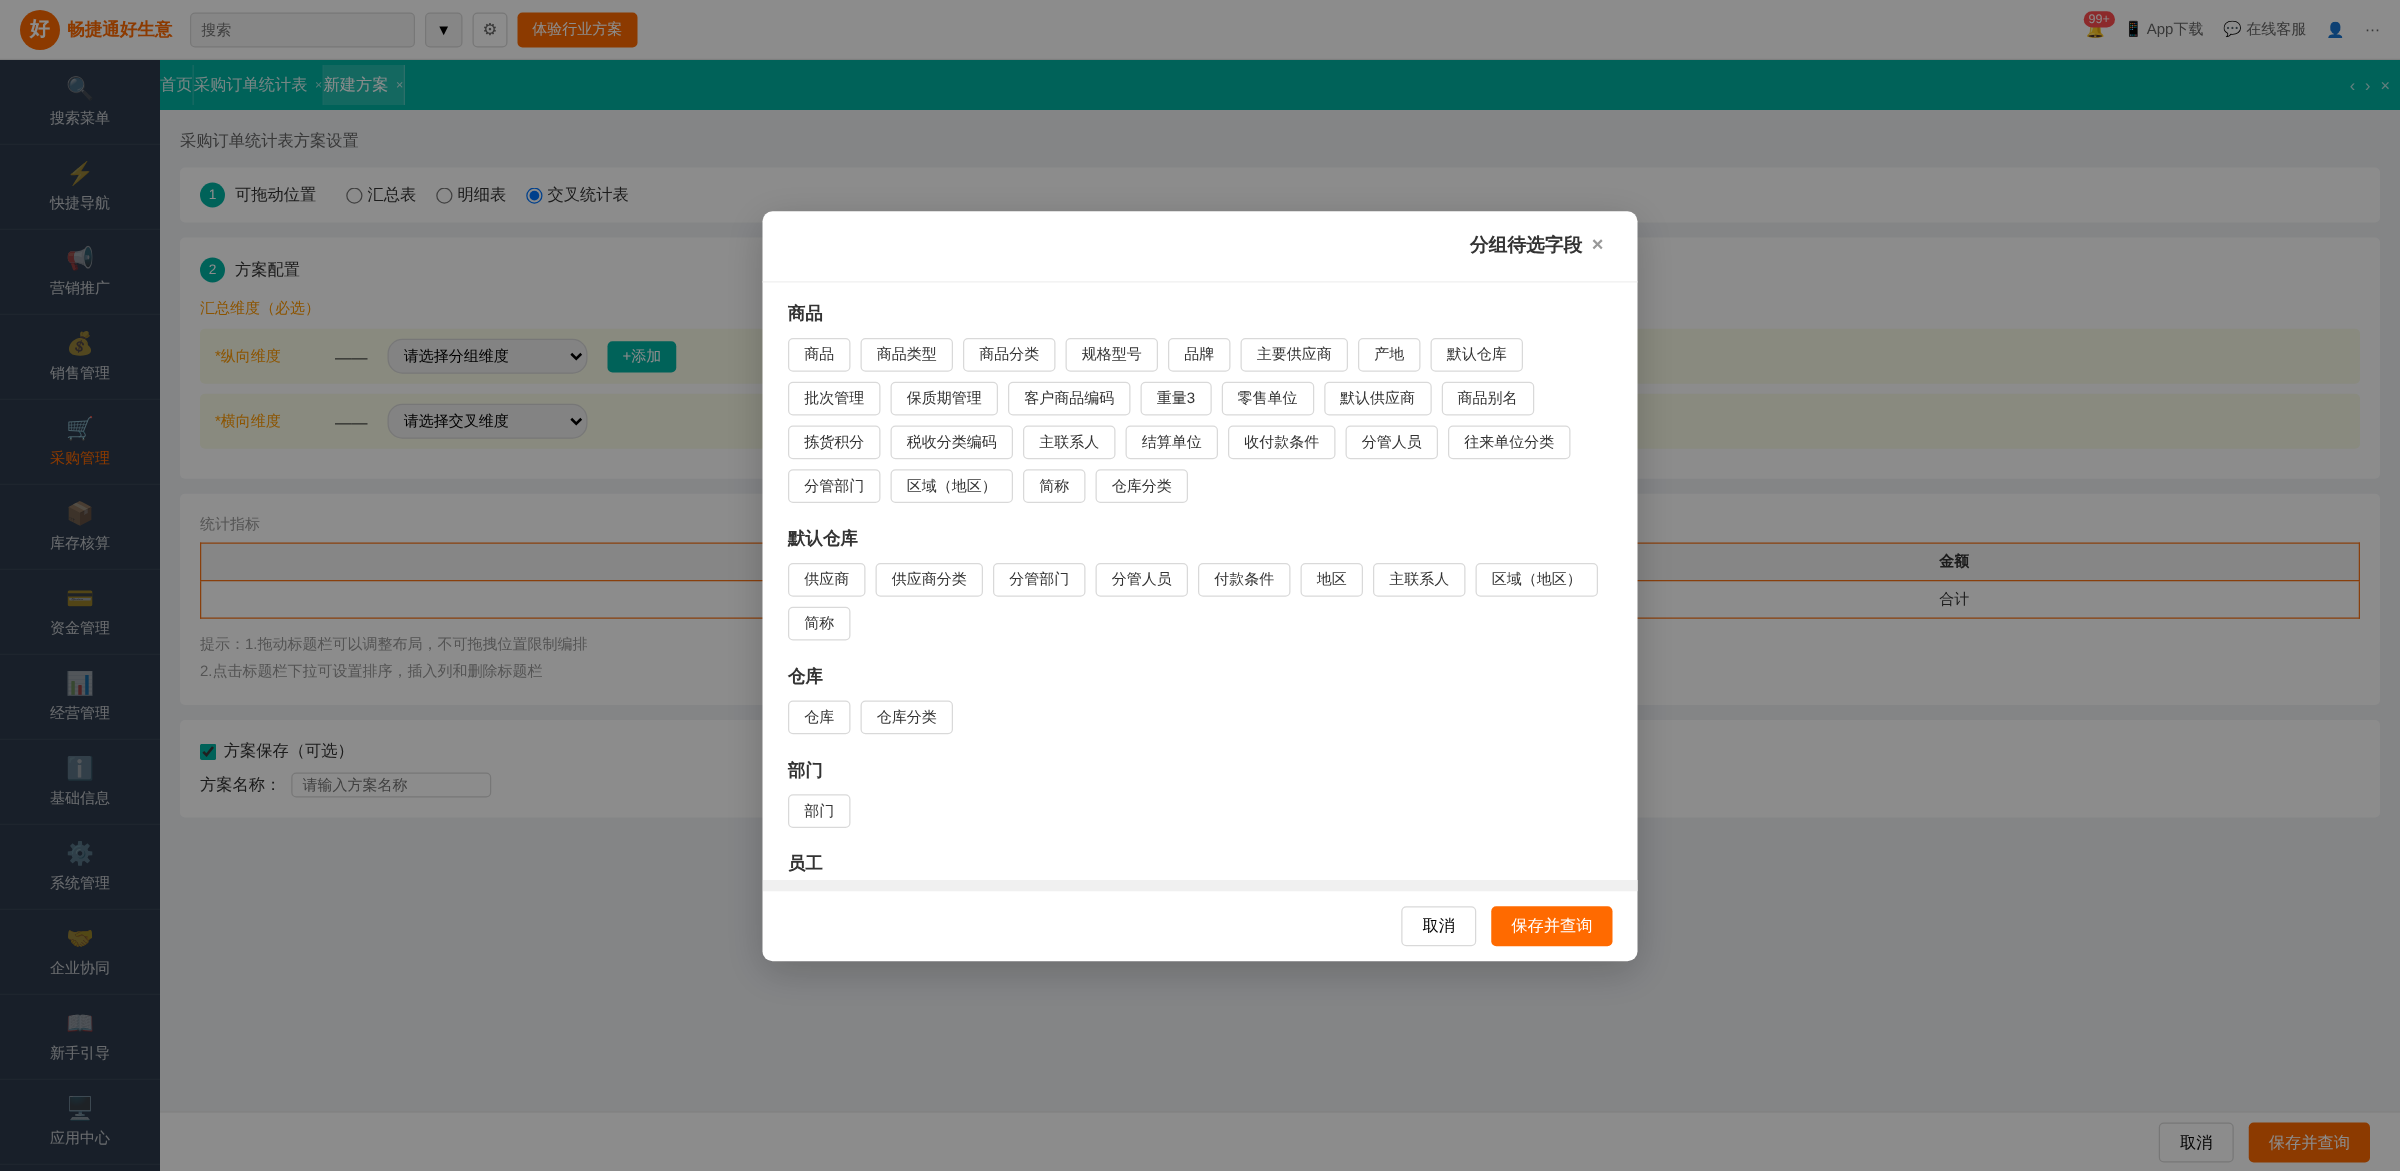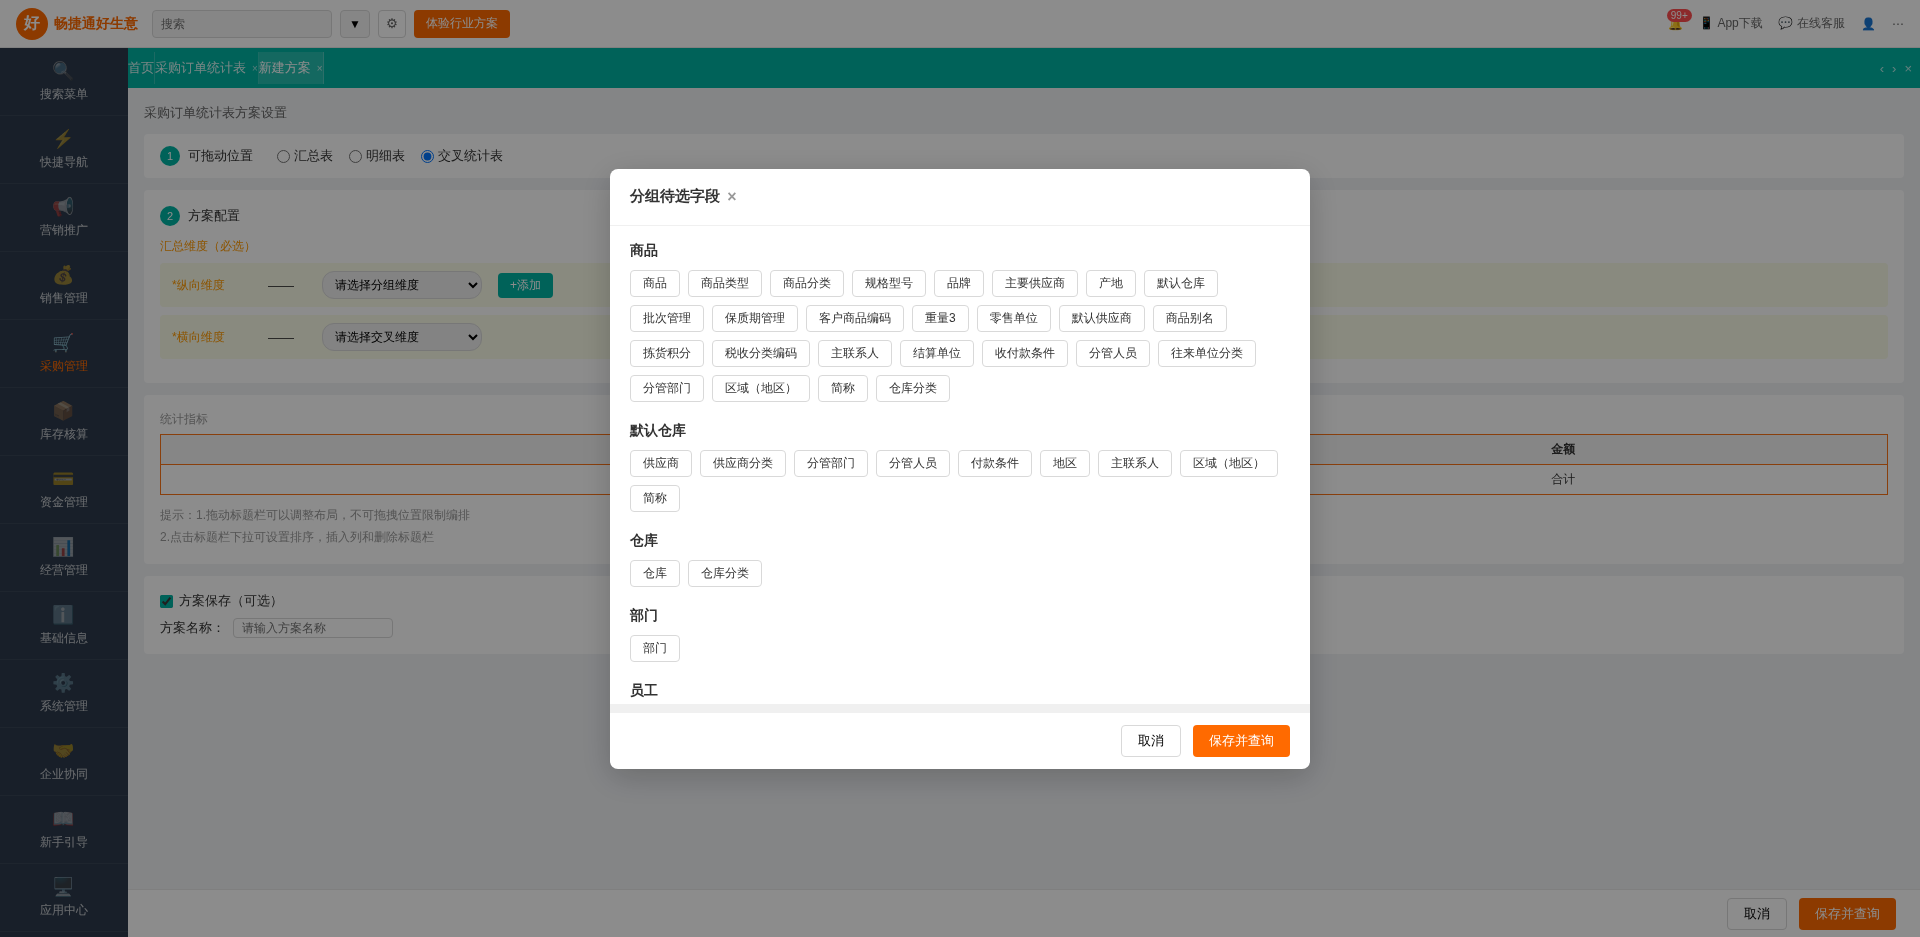--- a/index.html
+++ b/index.html
@@ -167,21 +167,21 @@
     .form-row {
       display: flex; align-items: center; gap: 8px; margin-bottom: 8px;
     }
     .form-label { color: #f90; font-size: 12px; min-width: 80px; }
     .dim-row {
       display: flex; align-items: center; gap: 16px; margin-bottom: 8px;
       background: #f9fbe7; padding: 8px 12px; border-radius: 4px;
     }
     .dim-select {
       height: 28px; border: 1px solid #d9d9d9; border-radius: 12px;
-      padding: 0 8px; font-size: 12px; min-width: 160px; margin-left: 12px;
+      padding: 0 8px; font-size: 12px; min-width: 160px;
     }
     .green-btn {
       background: #00b2a3; color: #fff;
       border: none; border-radius: 4px;
       padding: 4px 12px; font-size: 12px; cursor: pointer;
     }
 
     .indicator-section {
       background: #fff; border-radius: 4px; padding: 16px; margin-bottom: 12px;
     }
@@ -232,21 +232,21 @@
       border-radius: 8px;
       width: 700px;
       max-height: 600px;
       display: flex; flex-direction: column;
       position: relative;
       box-shadow: 0 8px 32px rgba(0,0,0,0.2);
     }
     .modal-header {
       padding: 16px 20px;
       border-bottom: 1px solid #f0f0f0;
-      display: flex; align-items: center; justify-content: flex-start;
+      display: flex; align-items: center; justify-content: flex-end;
       font-size: 15px; font-weight: bold;
       flex-shrink: 0;
     }
     .modal-close {
       cursor: pointer; font-size: 16px; color: #999;
       width: 24px; height: 24px;
       display: flex; align-items: center; justify-content: center;
     }
     .modal-body {
       flex: 1;

